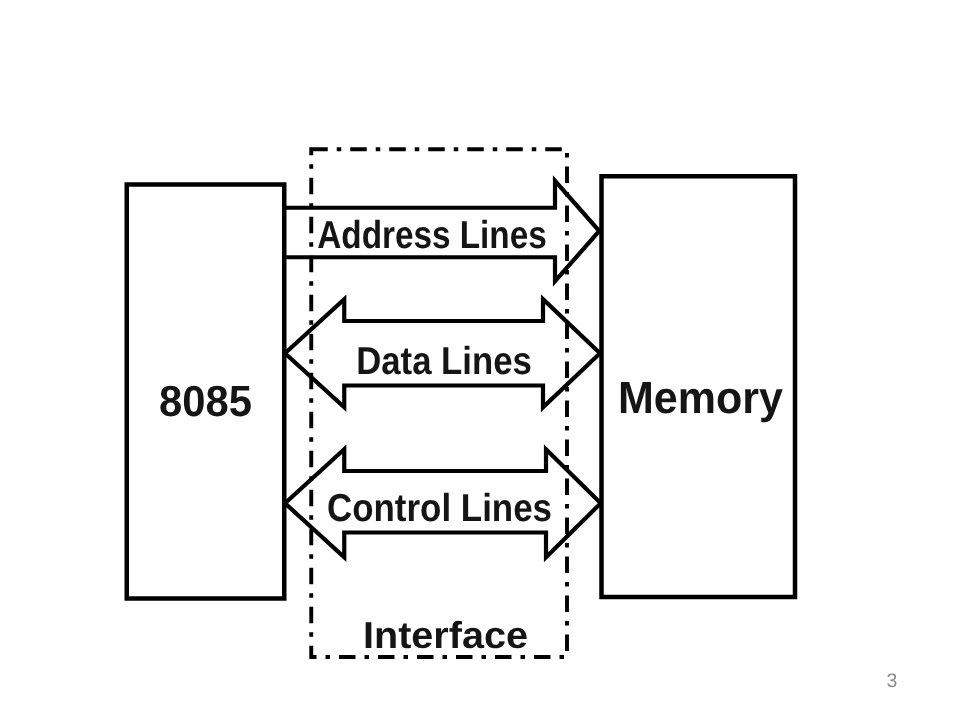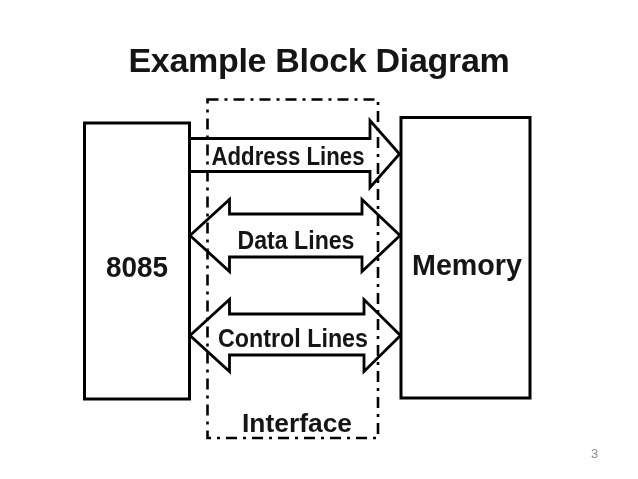--- a/index.html
+++ b/index.html
@@ -65,21 +65,20 @@
     top: 446px;
     font-size: 13px;
     color: #8a8a8a;
   }
 </style>
 </head>
 <body>
 
 <div class="slide">
 
-  <div class="slide-title">Example Block Diagram</div>
 
   <svg class="diagram-svg" width="638" height="479" viewBox="0 0 638 479">
 
     <polygon class="arrow" points="189,138.5 370,138.5 370,120.5 399.5,154 370,187.5 370,171.5 189,171.5"></polygon>
 
     <polygon class="arrow" points="190,235.5 229.5,199.5 229.5,214 362,214 362,199.5 400,235.5 362,271.5 362,257 229.5,257 229.5,271.5"></polygon>
 
     <polygon class="arrow" points="190,335.5 229.5,299.5 229.5,314 364,314 364,299.5 400.5,335.5 364,371.5 364,355 229.5,355 229.5,371.5"></polygon>
 
     <rect class="shape" x="84.5" y="123" width="105" height="276"></rect>

